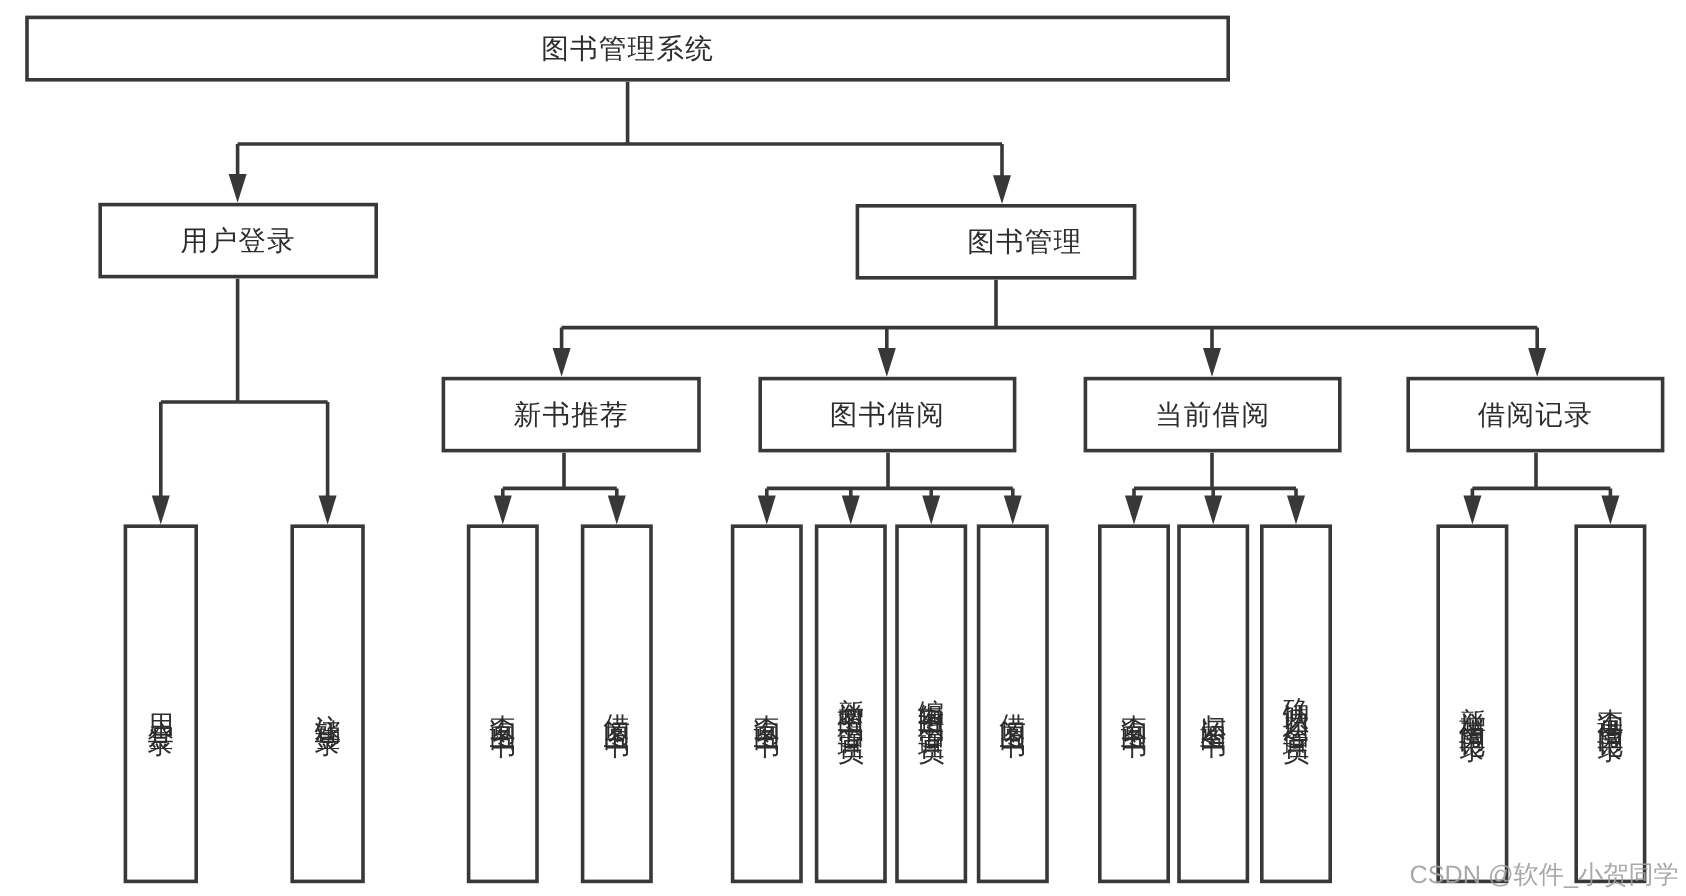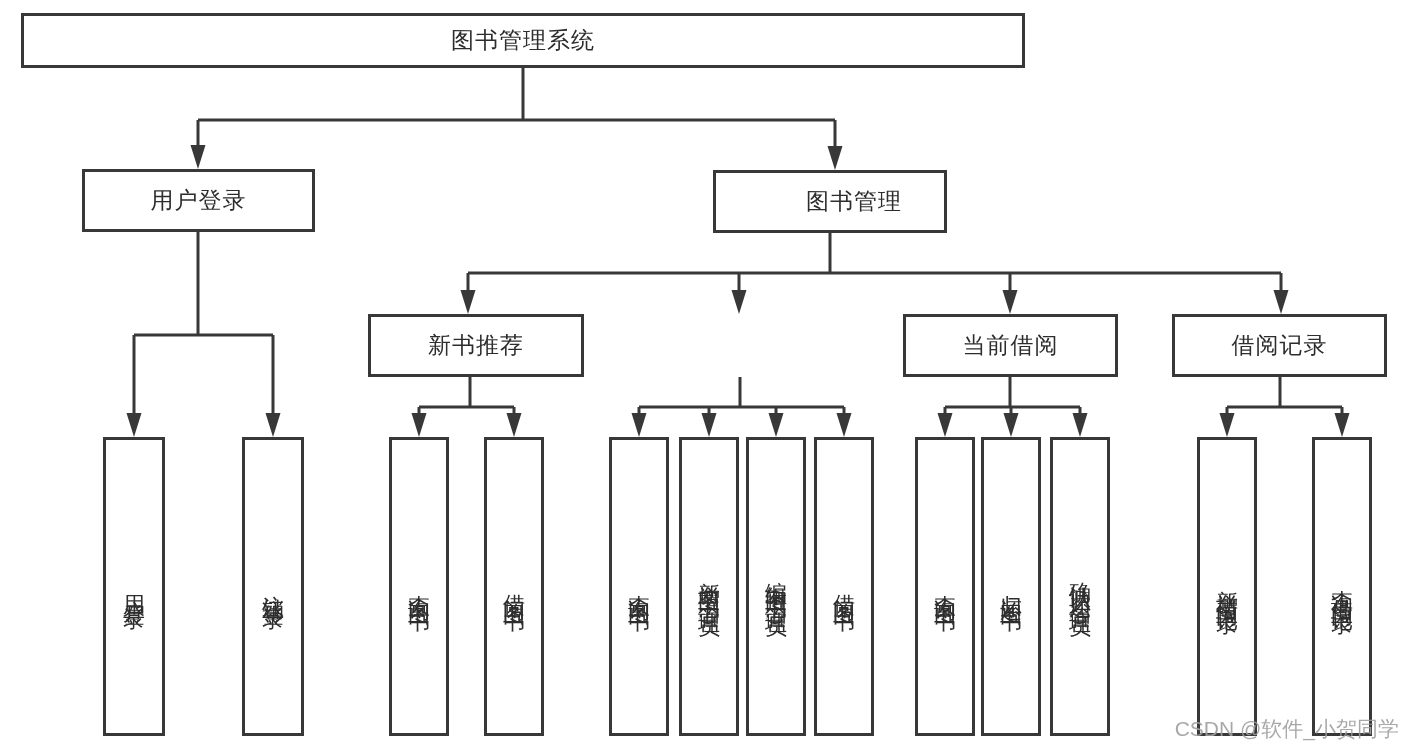--- a/index.html
+++ b/index.html
@@ -79,20 +79,21 @@
       <polygon points="1334.5,413 1349.5,413 1342,437"></polygon>
     </g>
   </svg>
 
   <div class="node node-h" style="left:21px;top:13px;width:1004px;height:55px;">图书管理系统</div>
 
   <div class="node node-h" style="left:82px;top:169px;width:233px;height:63px;">用户登录</div>
   <div class="node node-h" style="left:713px;top:170px;width:234px;height:63px;padding-left:48px;">图书管理</div>
 
   <div class="node node-h" style="left:341px;top:314px;width:216px;height:63px;margin-left:27px;">新书推荐</div>
+  <div class="node node-h" style="left:632px;top:314px;width:215px;height:63px;">图书借阅</div>
   <div class="node node-h" style="left:1172px;top:314px;width:215px;height:63px;">借阅记录</div>
   <div class="node node-h" style="left:903px;top:314px;width:215px;height:63px;">当前借阅</div>
 
   <div class="node node-v" style="left:103px;top:437px;width:62px;height:299px;">用户登录</div>
   <div class="node node-v" style="left:242px;top:437px;width:62px;height:299px;">注销登录</div>
 
   <div class="node node-v" style="left:389px;top:437px;width:60px;height:299px;">查询图书</div>
   <div class="node node-v" style="left:484px;top:437px;width:60px;height:299px;">借阅图书</div>
 
   <div class="node node-v" style="left:609px;top:437px;width:60px;height:299px;">查询图书</div>

